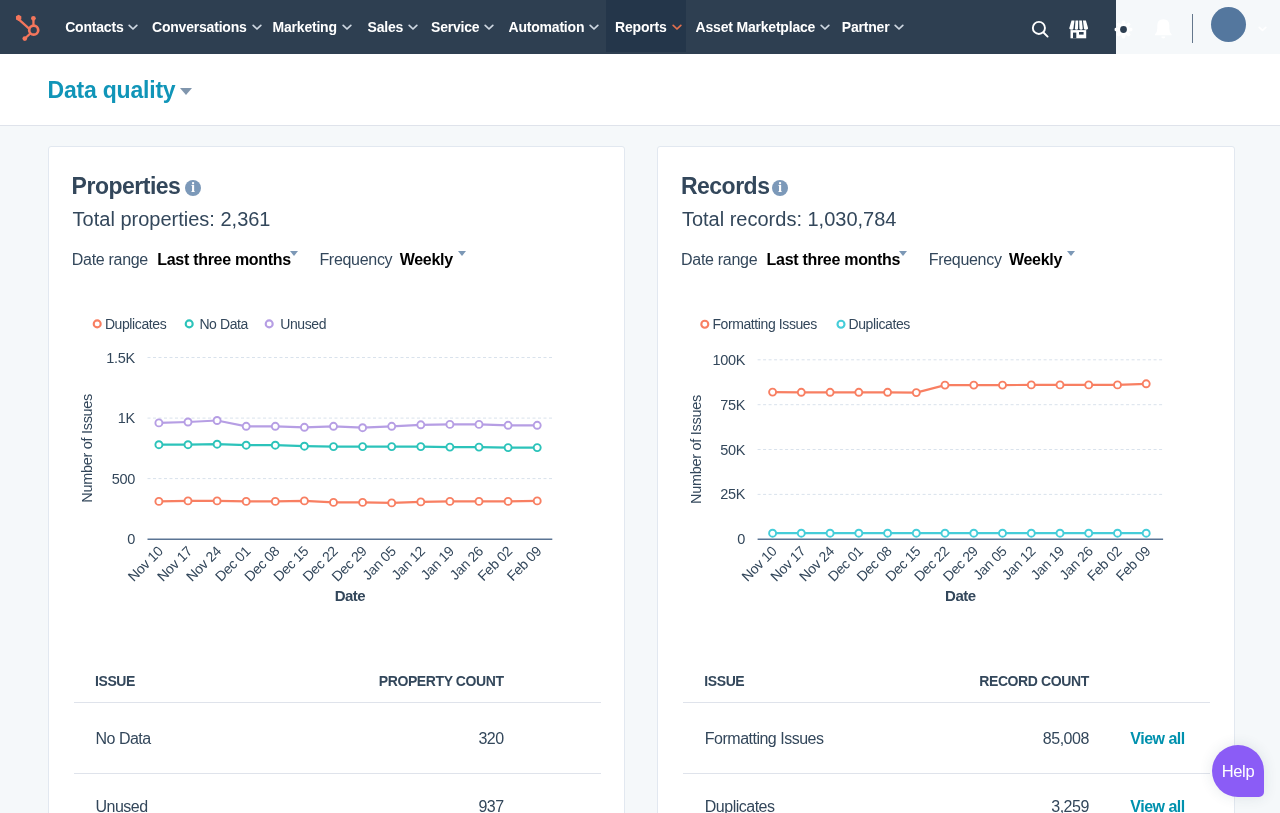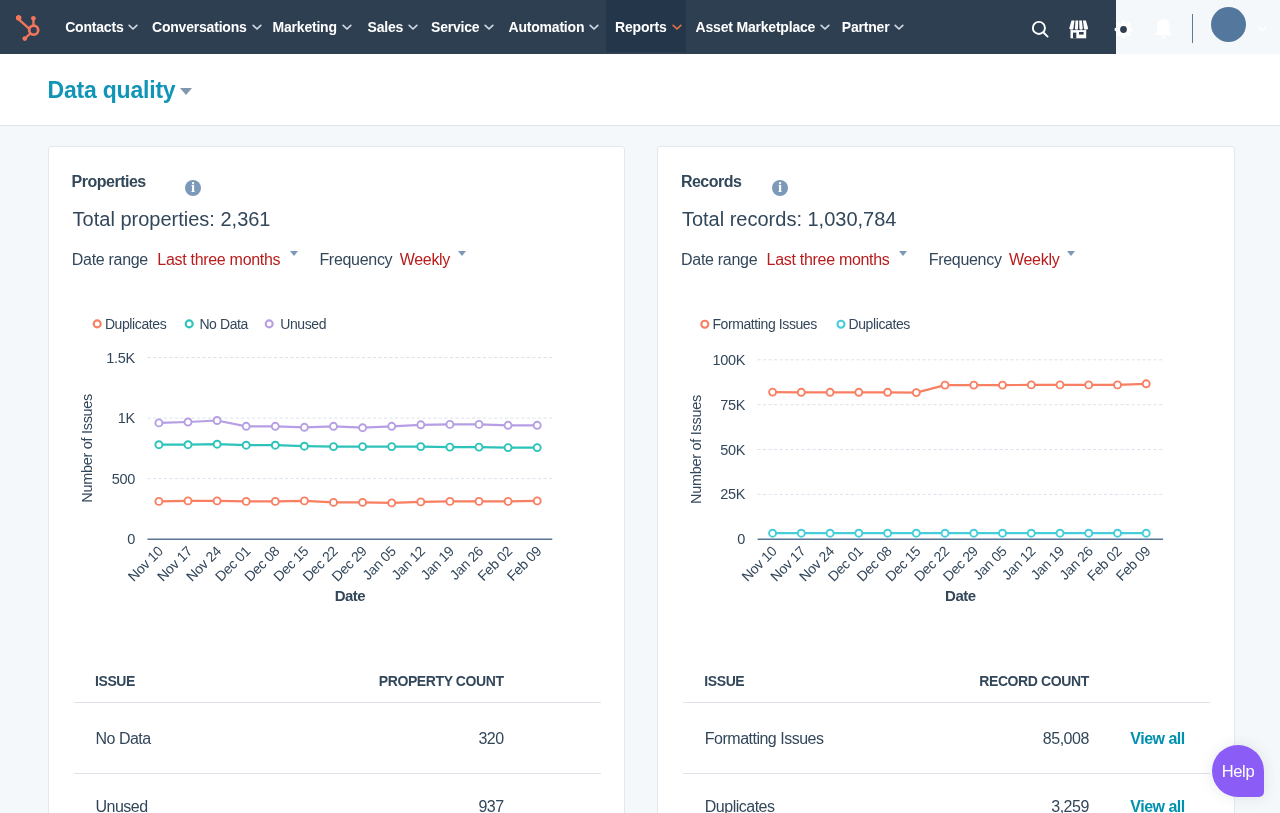--- a/index.html
+++ b/index.html
@@ -11,28 +11,28 @@
 .nbox { position:absolute; left:605.9px; top:0; width:80px; height:52px; background:#24364a; z-index:1; }
 .nicon { position:absolute; }
 .subhdr { position:absolute; left:0; top:54px; width:1280px; height:72px; background:#fff;
           border-bottom:1px solid #dfe3eb; z-index:4; }
 .title { position:absolute; left:47.5px; top:22.5px; font-size:23px; font-weight:bold; color:#1095b8;
          letter-spacing:-0.2px; }
 .tcaret { position:absolute; left:180px; top:33.5px; width:0; height:0;
           border-left:6px solid transparent; border-right:6px solid transparent; border-top:7px solid #8096ad; }
 .card { position:absolute; top:145.8px; width:577.4px; height:720px; background:#fff;
         border:1px solid #e2e8f0; border-radius:3px; }
-.card h2 { position:absolute; left:22.6px; top:26.4px; font-size:16px; letter-spacing:-0.5px; color:#33475b; }
+.card h2 { position:absolute; left:22.6px; top:26.4px; font-size:23px; letter-spacing:-0.5px; color:#33475b; }
 .info { position:absolute; width:16px; height:16px; border-radius:50%; background:#7c99b9;
         color:#fff; font-family:"Liberation Serif",serif; font-weight:bold; font-size:14.5px;
         text-align:center; line-height:15.5px; left:136px; top:33px; }
 .total { position:absolute; left:23.6px; top:61.2px; font-size:20px; color:#33475b; }
 .drow { position:absolute; left:0; top:104px; width:577px; height:20px; font-size:16px; color:#33475b; }
 .drow span { position:absolute; top:0; white-space:nowrap; letter-spacing:-0.3px; }
-.tl { color:#b91c1c; font-weight:normal; letter-spacing:-0.55px; }
+.tl { color:#000000; font-weight:bold; letter-spacing:-0.55px; }
 .dcaret { position:absolute; width:0; height:0; border-left:4.5px solid transparent;
           border-right:4.5px solid transparent; border-top:5.5px solid #7c98b6; top:8px; }
 .chart { position:absolute; }
 .chart text { font-family:"Liberation Sans",sans-serif; }
 .th { position:absolute; font-size:14px; font-weight:bold; color:#33475b; letter-spacing:-0.4px; }
 .hline { position:absolute; height:1px; background:#dfe3eb; }
 .tr1 { position:absolute; font-size:16px; color:#33475b; white-space:nowrap; letter-spacing:-0.5px; }
 .va { color:#0091ae; font-weight:bold; }
 .help { position:absolute; left:1212px; top:745px; width:52px; height:52px; background:#8b5cf6;
         border-radius:26px 26px 5px 26px; color:#fff; font-size:16.5px; letter-spacing:-0.4px; text-align:center;

